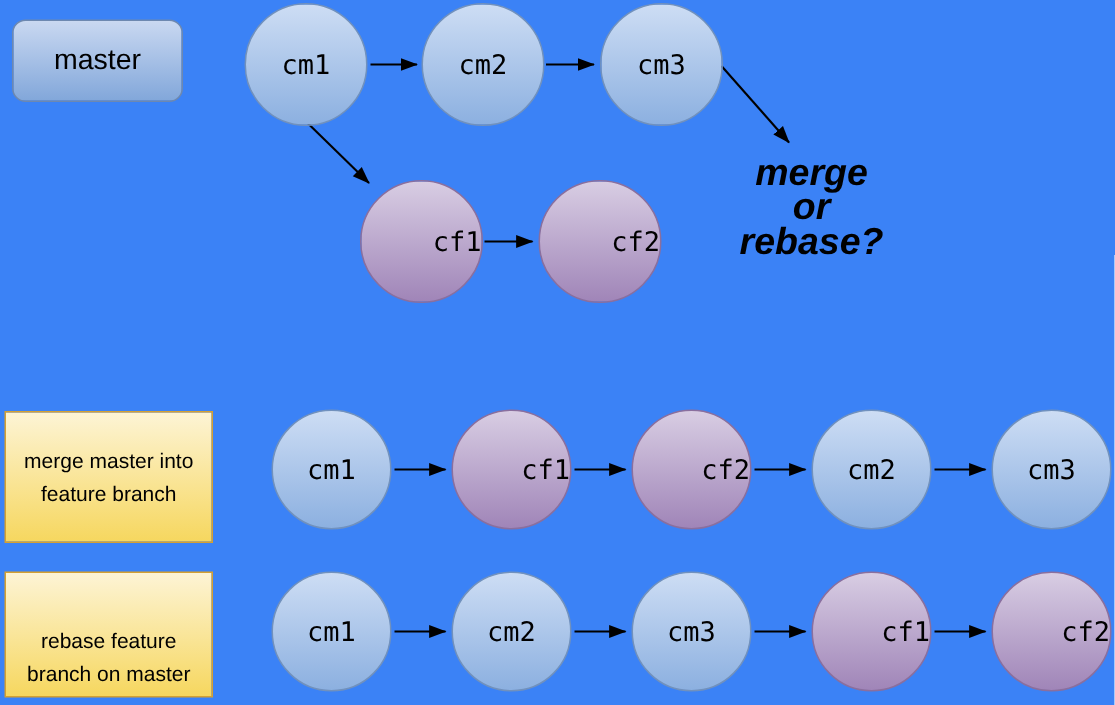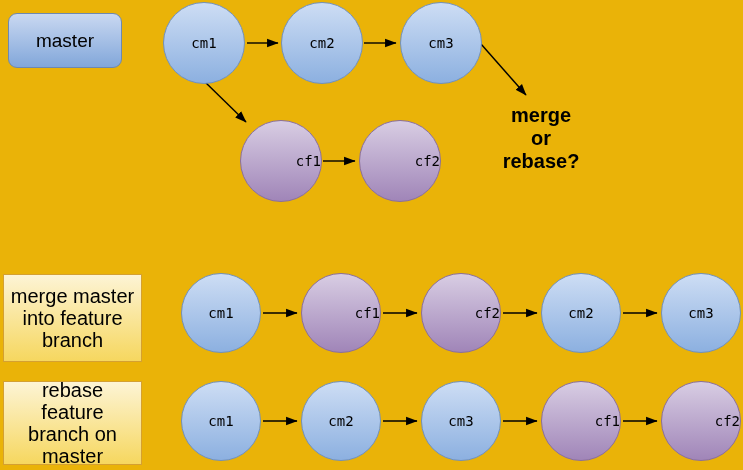--- a/index.html
+++ b/index.html
@@ -1,56 +1,57 @@
 <!DOCTYPE html>
 <html><head>
 <meta charset="utf-8">
 <style>
   html,body { margin:0; padding:0; background:#ffffff; }
   .canvas {
-    position:relative; width:743px; height:470px; background:#eab308;
+    position:relative; width:743px; height:470px; background:#3b82f6;
     font-family:"Liberation Sans", sans-serif; overflow:hidden; color:#000;
   }
   svg.arrows { position:absolute; left:0; top:0; width:743px; height:470px; }
 
   
   .node {
     position:absolute; width:80px; height:80px; border-radius:50%;
     display:flex; align-items:center; justify-content:center;
-    font-family:"DejaVu Sans Mono", monospace; font-size:14px;
+    font-family:"DejaVu Sans Mono", monospace; font-size:18px;
     box-sizing:border-box;
   }
   .node.big { width:82px; height:82px; }
   .node.master  { background:linear-gradient(#cdddf4,#8cb0e0); border:1px solid #7191bd; }
   .node.feature { background:linear-gradient(#d8cde3,#a085b8); border:1px solid #8a6f9e;justify-content:flex-end; }
 
   
   .legend-box {
     position:absolute; left:8px; width:114px; height:55px; border-radius:9px;
     display:flex; align-items:center; justify-content:center;
     font-size:19px; box-sizing:border-box;
   }
   .legend-box.master  { top:13px;  background:linear-gradient(#c9d8f1,#82a7da); border:1px solid #6d88b0; }
   .legend-box.feature { top:128px; background:linear-gradient(#d3c6e0,#9b80b5); border:1px solid #86699c; }
 
   
   .caption-box {
     position:absolute; left:3px; width:139px;
     background:linear-gradient(#fdf4d5,#f6d75f); border:1px solid #d4a032;
     display:flex; align-items:center; justify-content:center;
-    text-align:center; font-size:20px; line-height:22px;
+    text-align:center; font-size:14px; line-height:22px;
     box-sizing:border-box; padding:4px 5px;
   }
   .caption-box.merge  { top:274px; height:88px; }
-  .caption-box.rebase { top:381px; height:84px; }
+  .caption-box.rebase { top:381px; height:84px;align-items:flex-end; }
 
   .question {
     position:absolute; left:475px; top:104px; width:132px;
-    text-align:center; font-weight:bold; font-size:20px; line-height:23px;
+    text-align:center; font-weight:bold; font-size:25px; line-height:23px;
     white-space:pre-line;
+    font-style:italic;
   }
 </style>
 </head>
 <body>
 
 <div class="canvas">
 
   <svg class="arrows" viewBox="0 0 743 470">
     <defs>
       <marker id="ah" markerUnits="userSpaceOnUse" markerWidth="12" markerHeight="10" viewBox="0 0 11 9" refX="10" refY="4.5" orient="auto">

